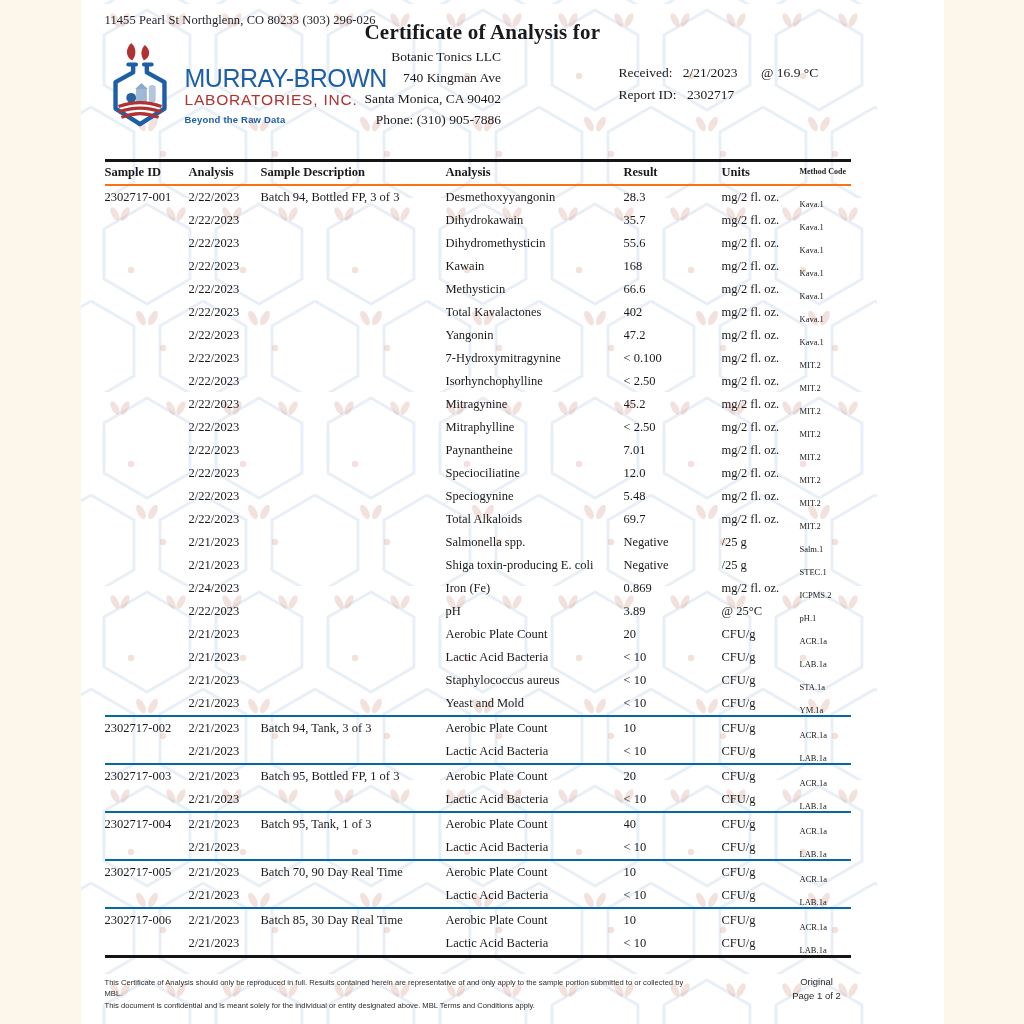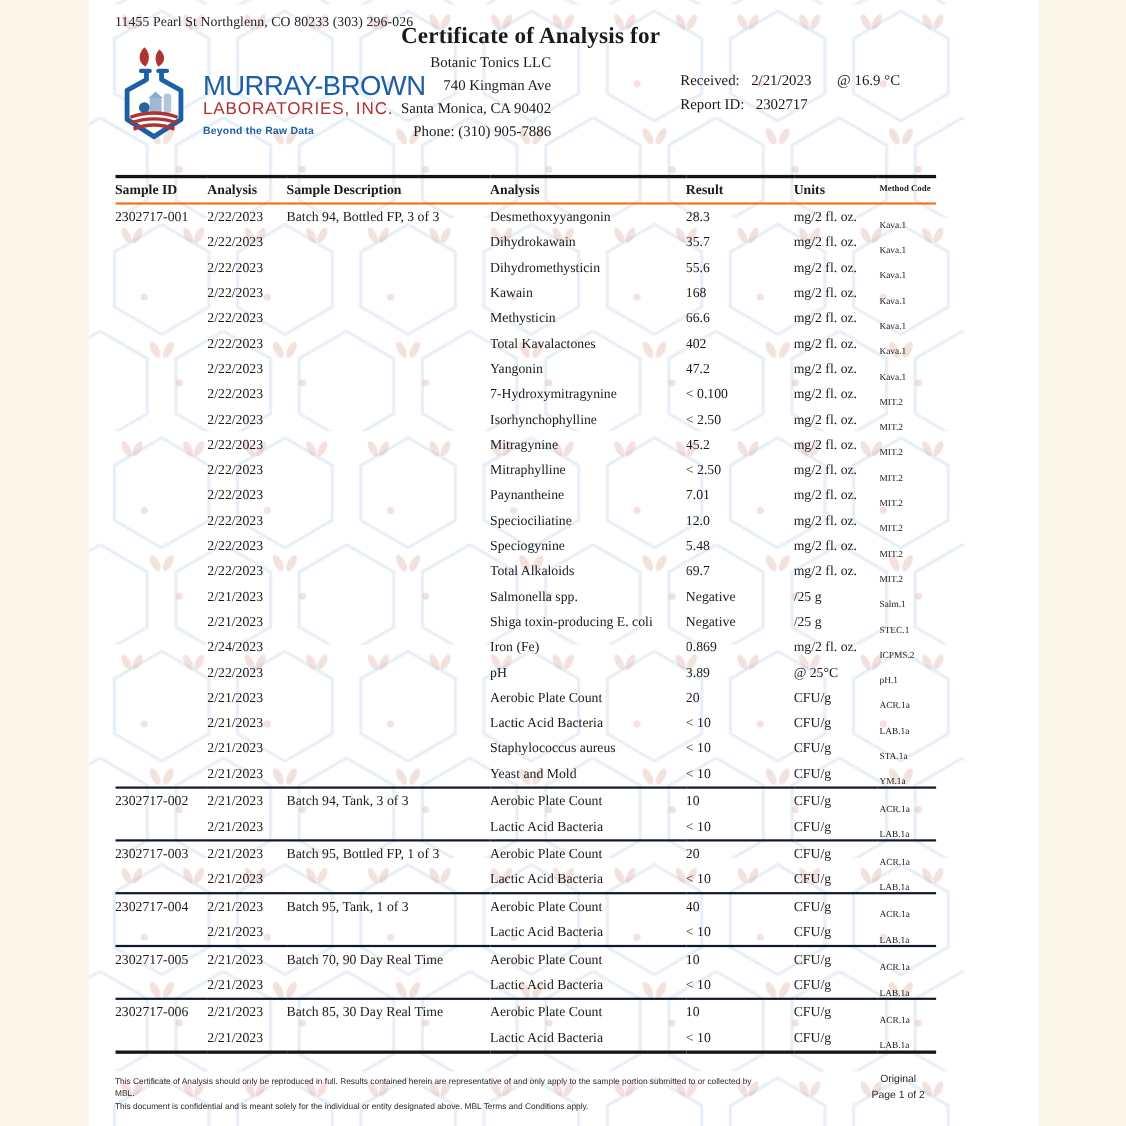--- a/index.html
+++ b/index.html
@@ -53,21 +53,21 @@
     height:24px; padding:2px 0 3px; vertical-align:middle;margin-top:23px;
   }
   .results-table thead th.method-th {
     font-size:8px; line-height:1.1; padding-left:2px;
   }
   .results-table tbody td {
     font-size:12.5px; height:21.5px; padding:0; vertical-align:middle;
     white-space:nowrap; overflow:hidden;
   }
   .results-table tbody td.method-cell { font-size:8.5px; vertical-align:top; padding-top:13px; padding-left:2px; }
-  .results-table tbody tr.group-start td { border-top:2px solid #0f172a;margin-left:16px; }
+  .results-table tbody tr.group-start td { border-top:2px solid #0369a1;margin-left:16px; }
   .results-table tbody tr:last-child td { border-bottom:3px solid #151515; }
 
   
   .footer-left {
     position:absolute; left:24px; top:977px; width:580px;
     font-family:"Liberation Sans", sans-serif;
     font-size:7.6px; line-height:1.5; color:#2b2b2b;
   }
   .footer-right {
     position:absolute; left:688px; top:975px; width:96px;

